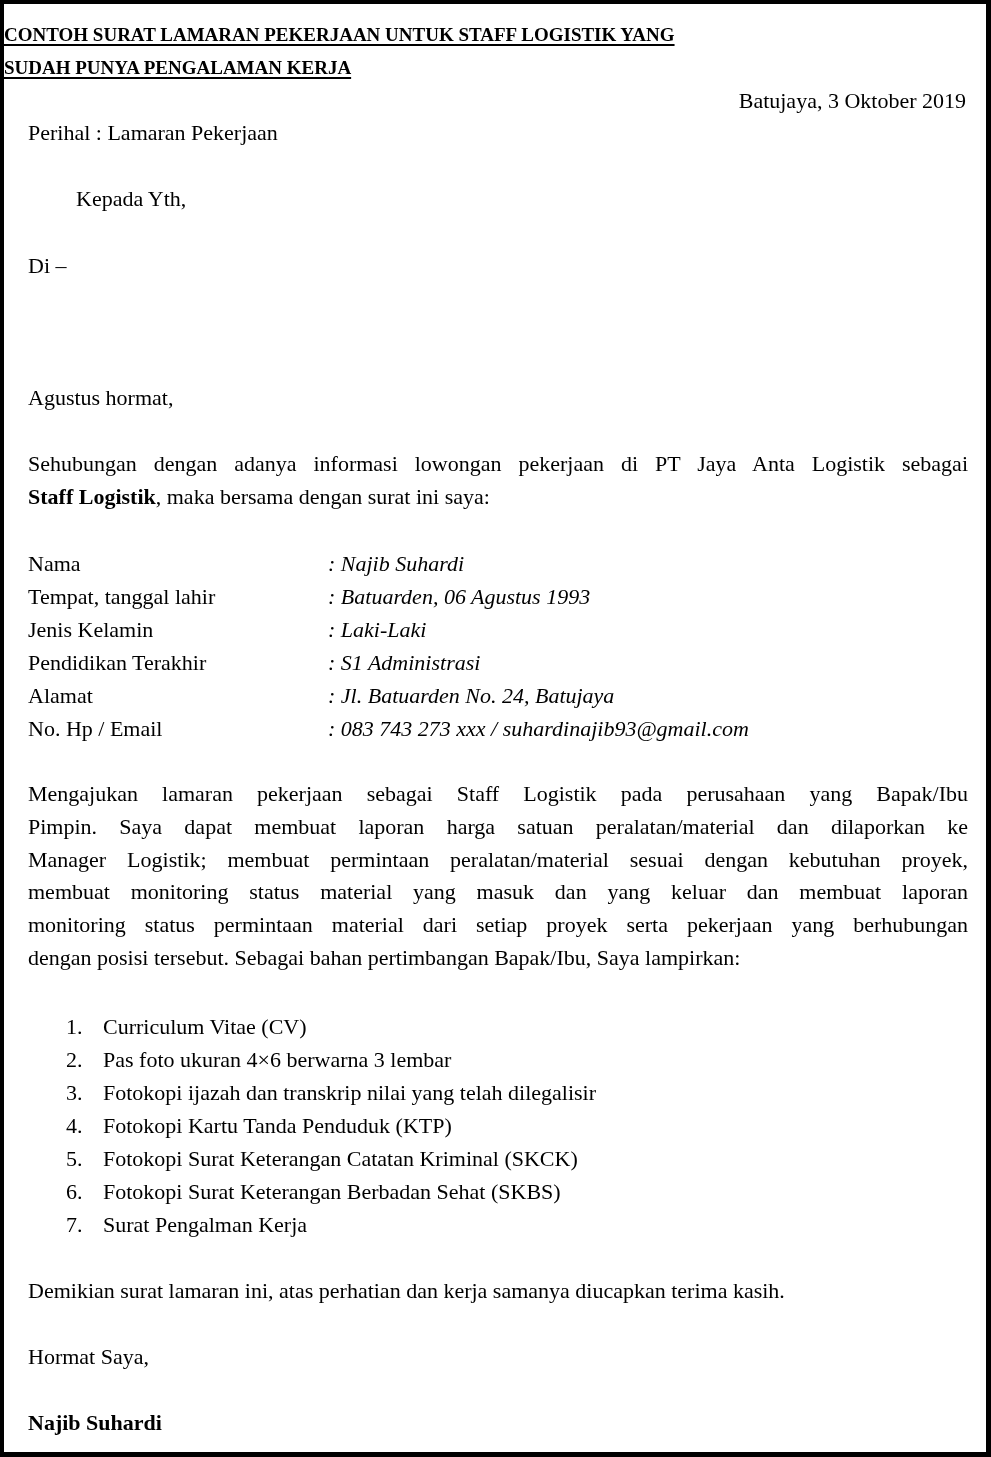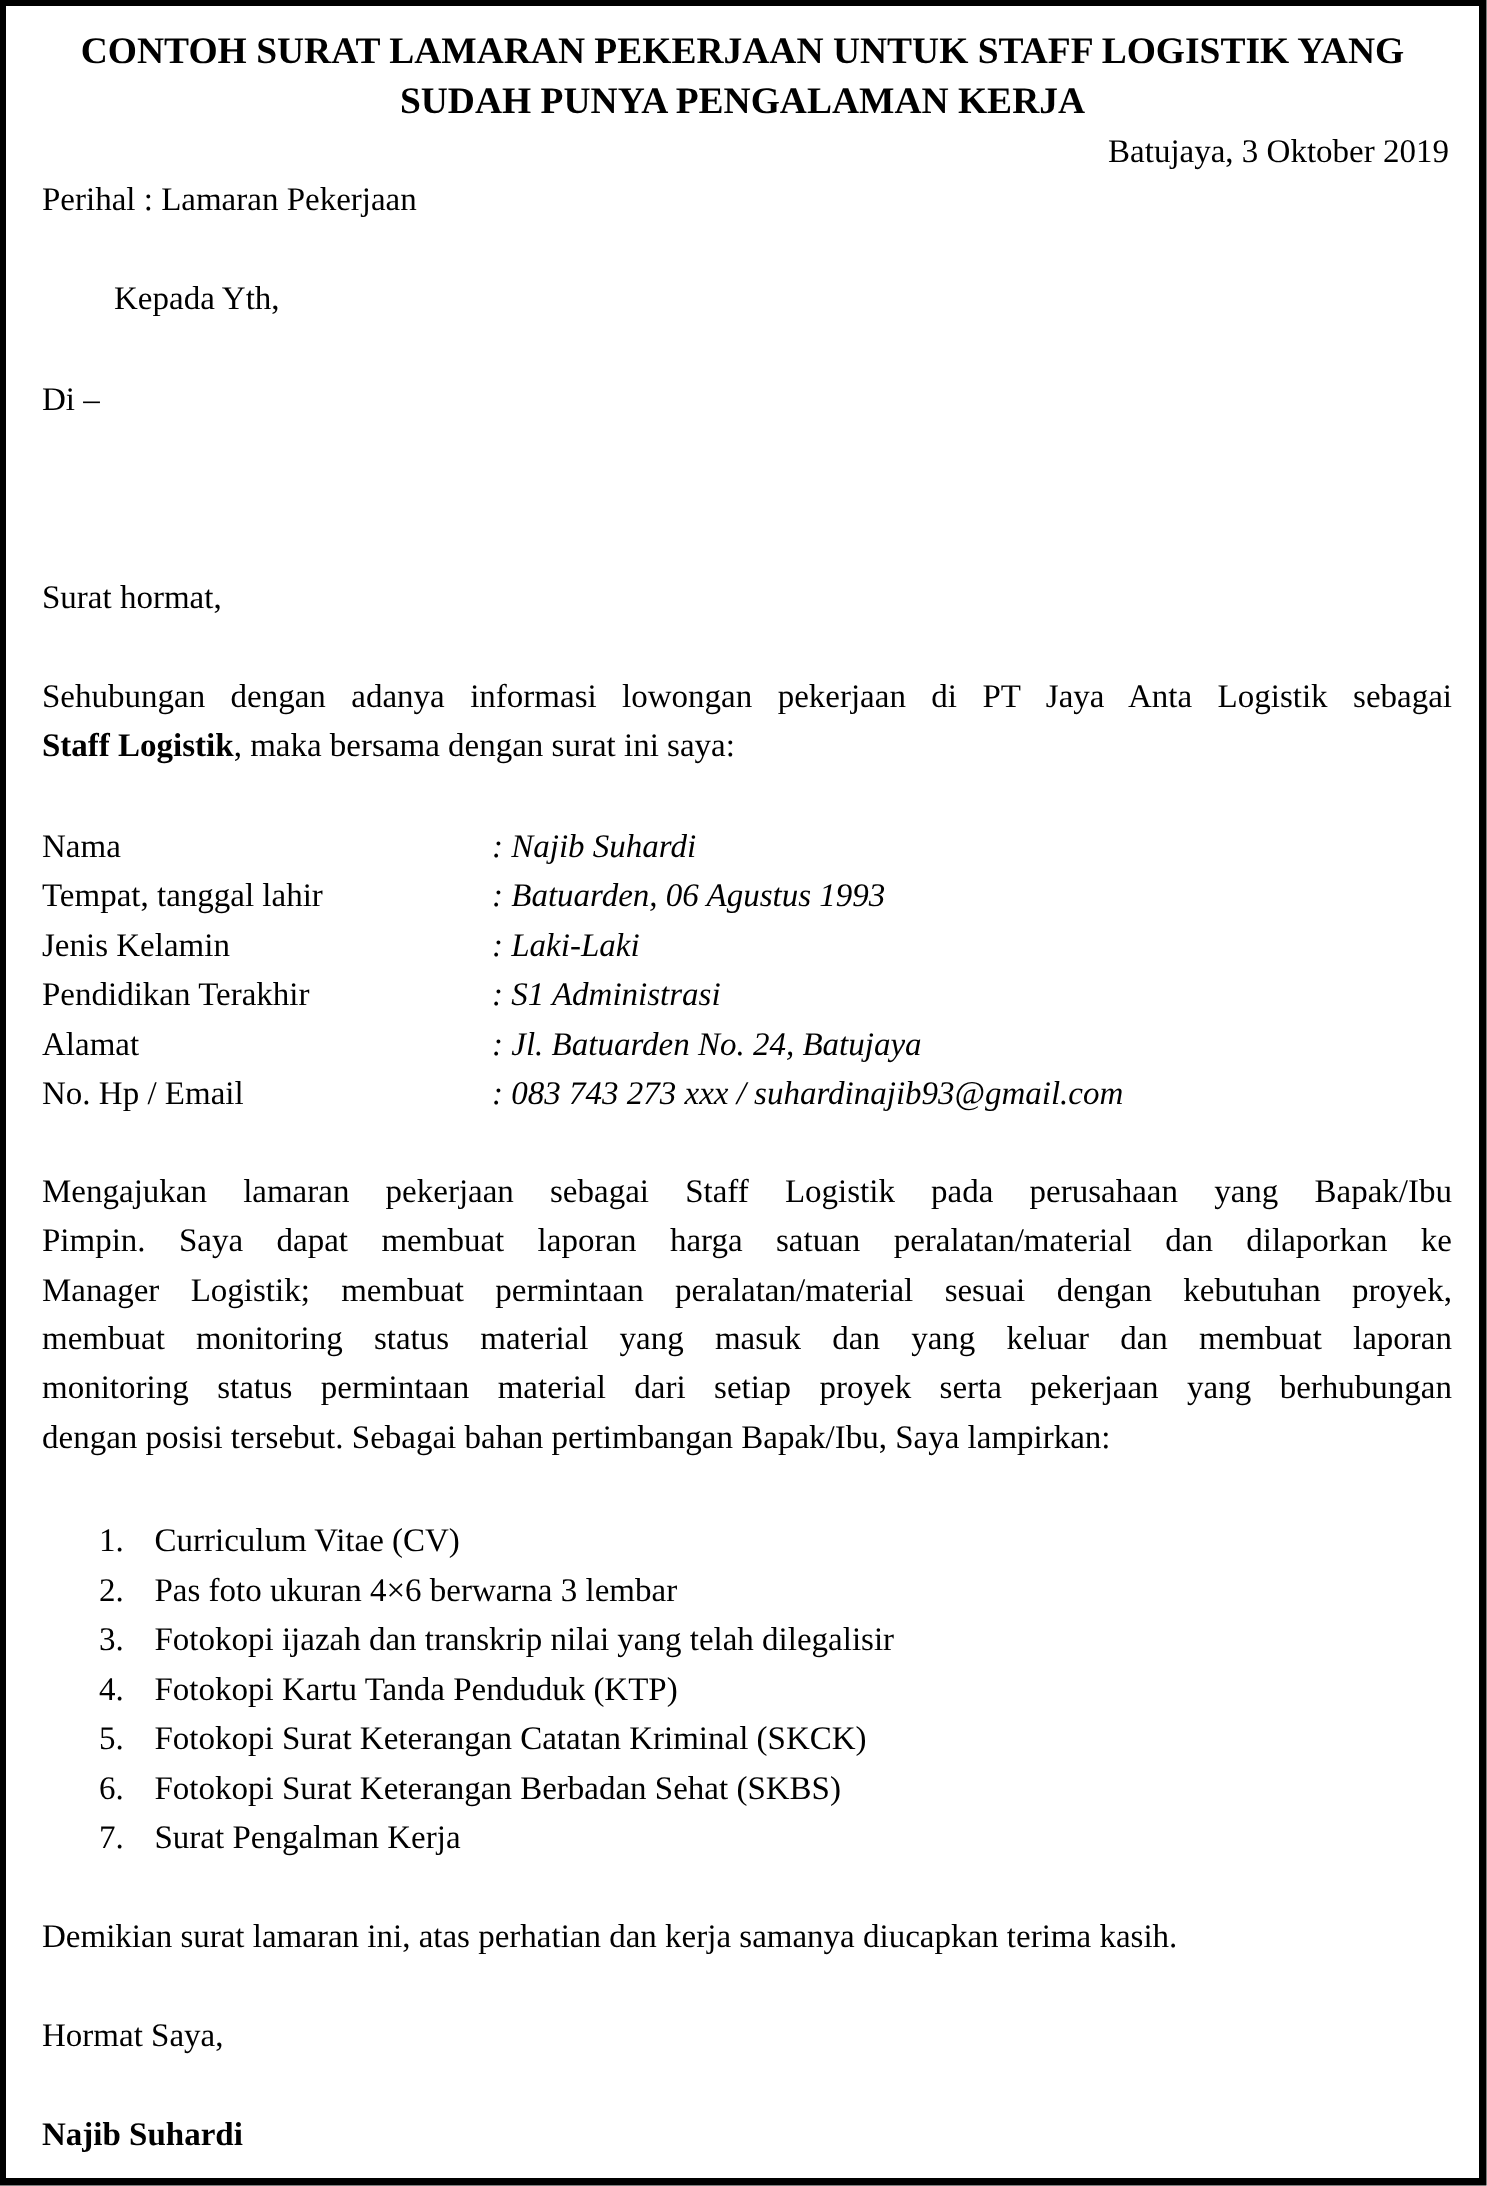--- a/index.html
+++ b/index.html
@@ -12,22 +12,22 @@
     border-right-width: 5px;
     border-bottom-width: 5px;
     background: #fff;
     font-family: "Liberation Serif", "DejaVu Serif", serif;
     color: #000;
     font-size: 22px;
   }
   .abs { position: absolute; white-space: nowrap; line-height: 33px; }
   .title {
     position: absolute; left: 0; right: 0;
-    text-align: center; font-weight: bold; 
-    font-size: 25px; line-height: 33px;
+    font-weight: bold; text-decoration: underline;
+    font-size: 19px; line-height: 33px;
     text-underline-offset: 3px;
     text-decoration-thickness: 2px;
   }
   .date { position: absolute; right: 20px; top: 80px; line-height: 33px; }
   .left { left: 24px; }
   .justify {
     position: absolute; left: 24px; width: 940px;
     text-align: justify; line-height: 32.8px;
   }
   .justify .line { display: block; text-align-last: justify; white-space: nowrap; }
@@ -48,21 +48,21 @@
   <div class="title" style="top:14px;">CONTOH SURAT LAMARAN PEKERJAAN UNTUK STAFF LOGISTIK YANG</div>
   <div class="title" style="top:47px;">SUDAH PUNYA PENGALAMAN KERJA</div>
 
   <div class="date">Batujaya, 3 Oktober 2019</div>
 
   <div class="abs left" style="top:112px;">Perihal : Lamaran Pekerjaan</div>
 
   <div class="abs left" style="top:178px;margin-left:48px;">Kepada Yth,</div>
   <div class="abs left" style="top:245px;">Di –</div>
 
-  <div class="abs left" style="top:377px;">Surat hormat,</div>
+  <div class="abs left" style="top:377px;">Agustus hormat,</div>
 
   <div class="justify" style="top:444px;">
     <span class="line">Sehubungan dengan adanya informasi lowongan pekerjaan di PT Jaya Anta Logistik sebagai</span>
     <span class="line last"><b>Staff Logistik</b><span>, maka bersama dengan surat ini saya:</span></span>
   </div>
 
   <div>
     <div class="bio-row" style="top:543px;">
       <span class="bio-label">Nama</span>
       <span class="bio-value">: Najib Suhardi</span>

